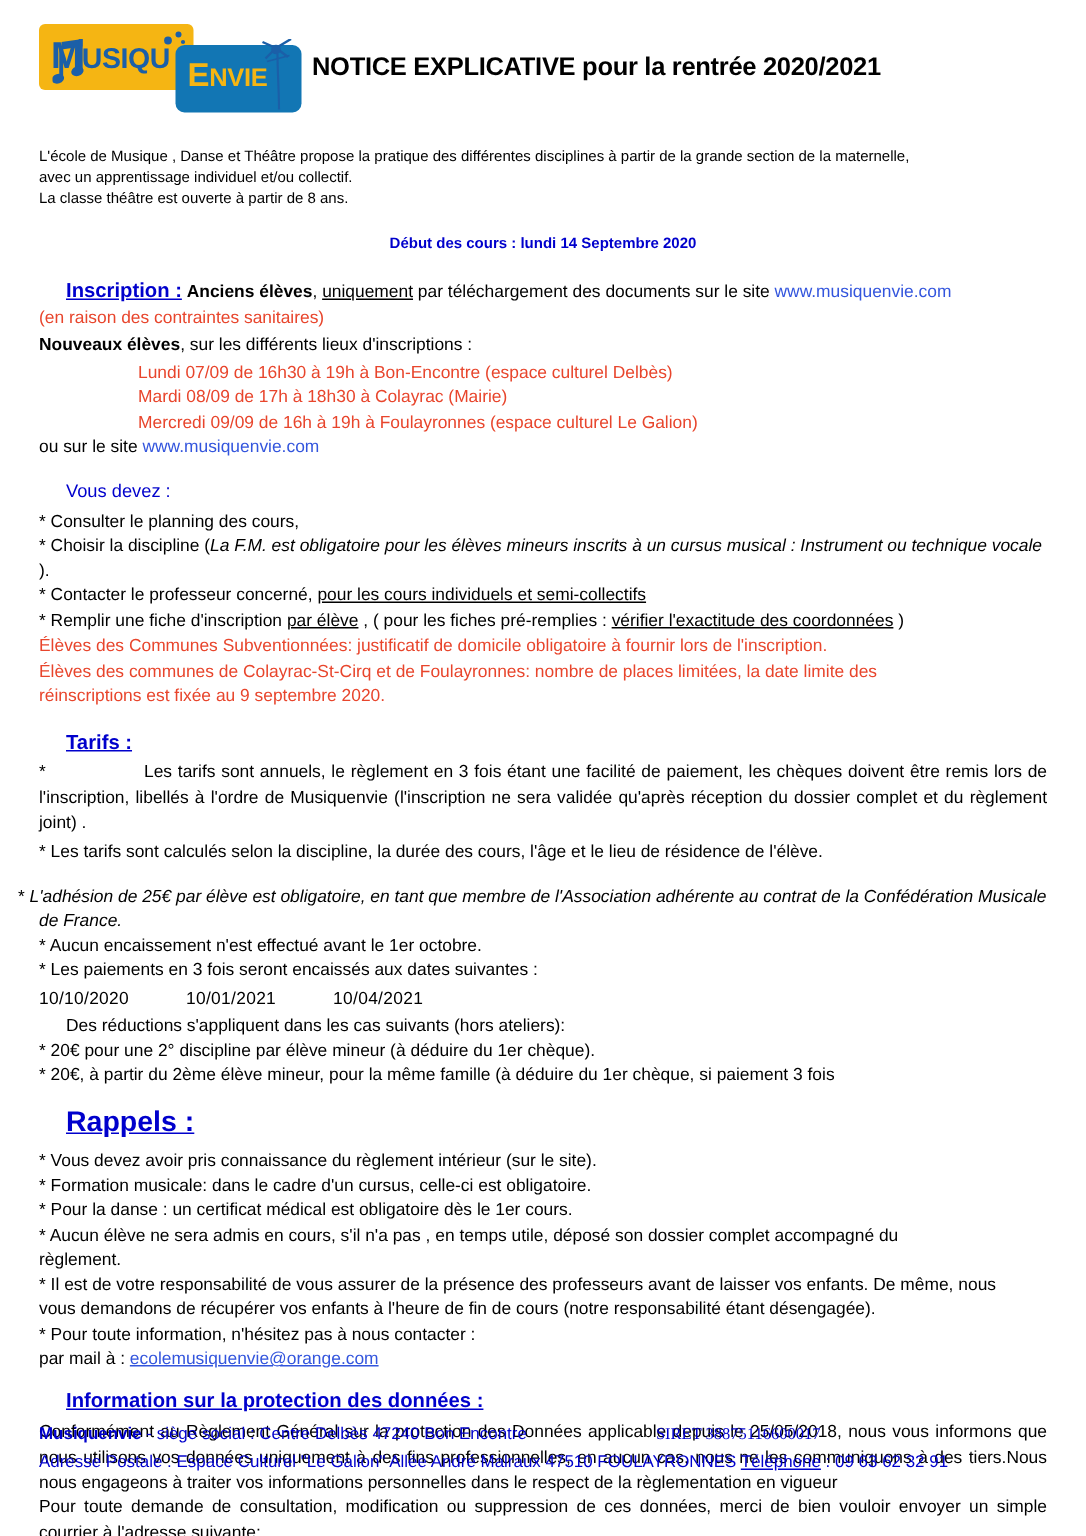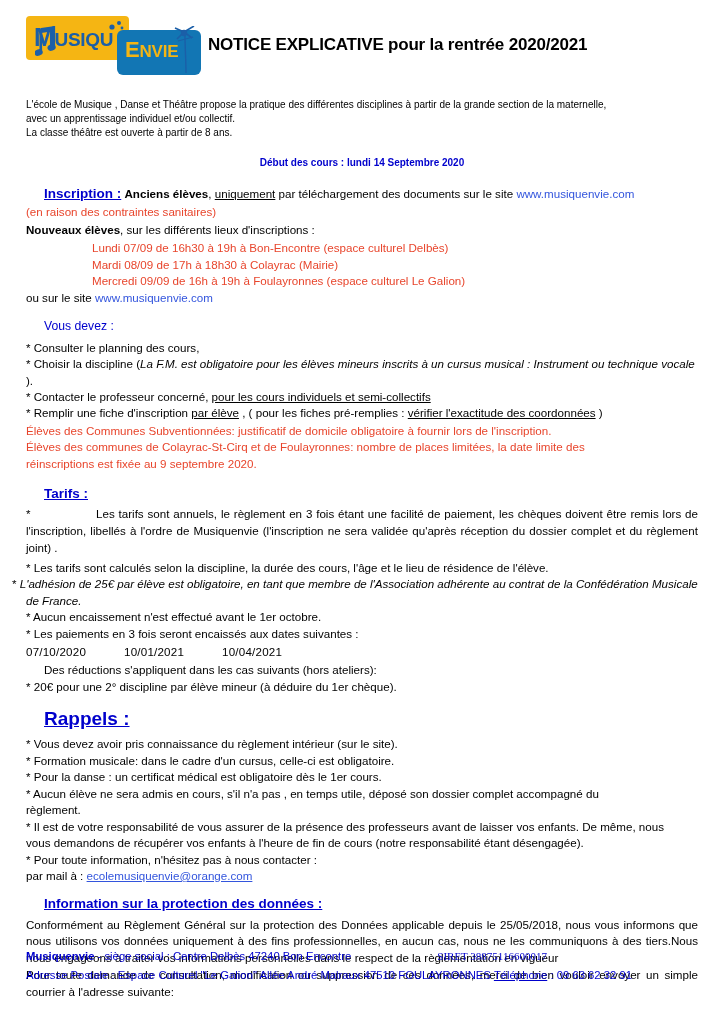--- a/index.html
+++ b/index.html
@@ -266,31 +266,32 @@
     <p class="red">réinscriptions est fixée au 9 septembre 2020.</p>
   </div>
 
   <div class="txt" style="margin-top:12px;">
     <p><span class="b u blue" style="font-size:13.5px;">Tarifs :</span></p>
 
     <p class="tarifs-p1" style="margin-top:3px;"><span class="star-ind">*</span><span>Les tarifs sont annuels, le règlement en 3 fois étant une facilité de paiement, les chèques doivent être remis lors de l'inscription, libellés à l'ordre de Musiquenvie (l'inscription ne sera validée qu'après réception du dossier complet et du règlement joint) .</span></p>
 
     <p class="indent1" style="margin-top:3px;">*  Les tarifs sont calculés selon la discipline, la durée des cours, l'âge et le lieu de résidence de l'élève.</p>
 
-    <p class="indent1" style="text-indent:-14px;"><span>*  </span><span class="i">L'adhésion de 25€ par élève est obligatoire, en tant que membre de l'Association adhérente au contrat de la Confédération Musicale de France.</span></p>
+    <p class="indent1" style="text-indent:-14px;margin-top:13px;"><span>*  </span><span class="i">L'adhésion de 25€ par élève est obligatoire, en tant que membre de l'Association adhérente au contrat de la Confédération Musicale de France.</span></p>
 
     <p class="indent1">*   Aucun encaissement n'est effectué avant le 1er octobre.</p>
     <p class="indent1">*   Les paiements en 3 fois seront encaissés aux dates suivantes :</p>
 
     <p class="payment-dates" style="margin-top:2px;">
-      <span>07/10/2020</span><span>10/01/2021</span><span>10/04/2021</span>
+      <span>10/10/2020</span><span>10/01/2021</span><span>10/04/2021</span>
     </p>
 
     <p style="margin-left:18px;margin-top:2px;">Des réductions s'appliquent dans les cas suivants (hors ateliers):</p>
     <p class="indent1">*     20€ pour une 2° discipline par élève mineur (à déduire du  1er chèque).</p>
+    <p class="indent1">*     20€,  à partir du 2ème élève mineur,  pour la même famille (à déduire du 1er chèque, si paiement 3 fois</p>
   </div>
 
   <div class="txt" style="margin-top:11px;">
     <p><span class="b u blue" style="font-size:19px;">Rappels :</span></p>
 
     <p class="indent1" style="margin-top:3px;">*   Vous devez avoir pris connaissance du règlement intérieur (sur le site).</p>
     <p class="indent1">*   Formation musicale: dans le cadre d'un cursus, celle-ci est obligatoire.</p>
     <p class="indent1">*   Pour la danse : un certificat médical est obligatoire dès le 1er cours.</p>
 
     <p class="indent1">*  Aucun élève ne sera admis en cours, s'il n'a pas , en temps utile, déposé son dossier complet  accompagné du</p>

